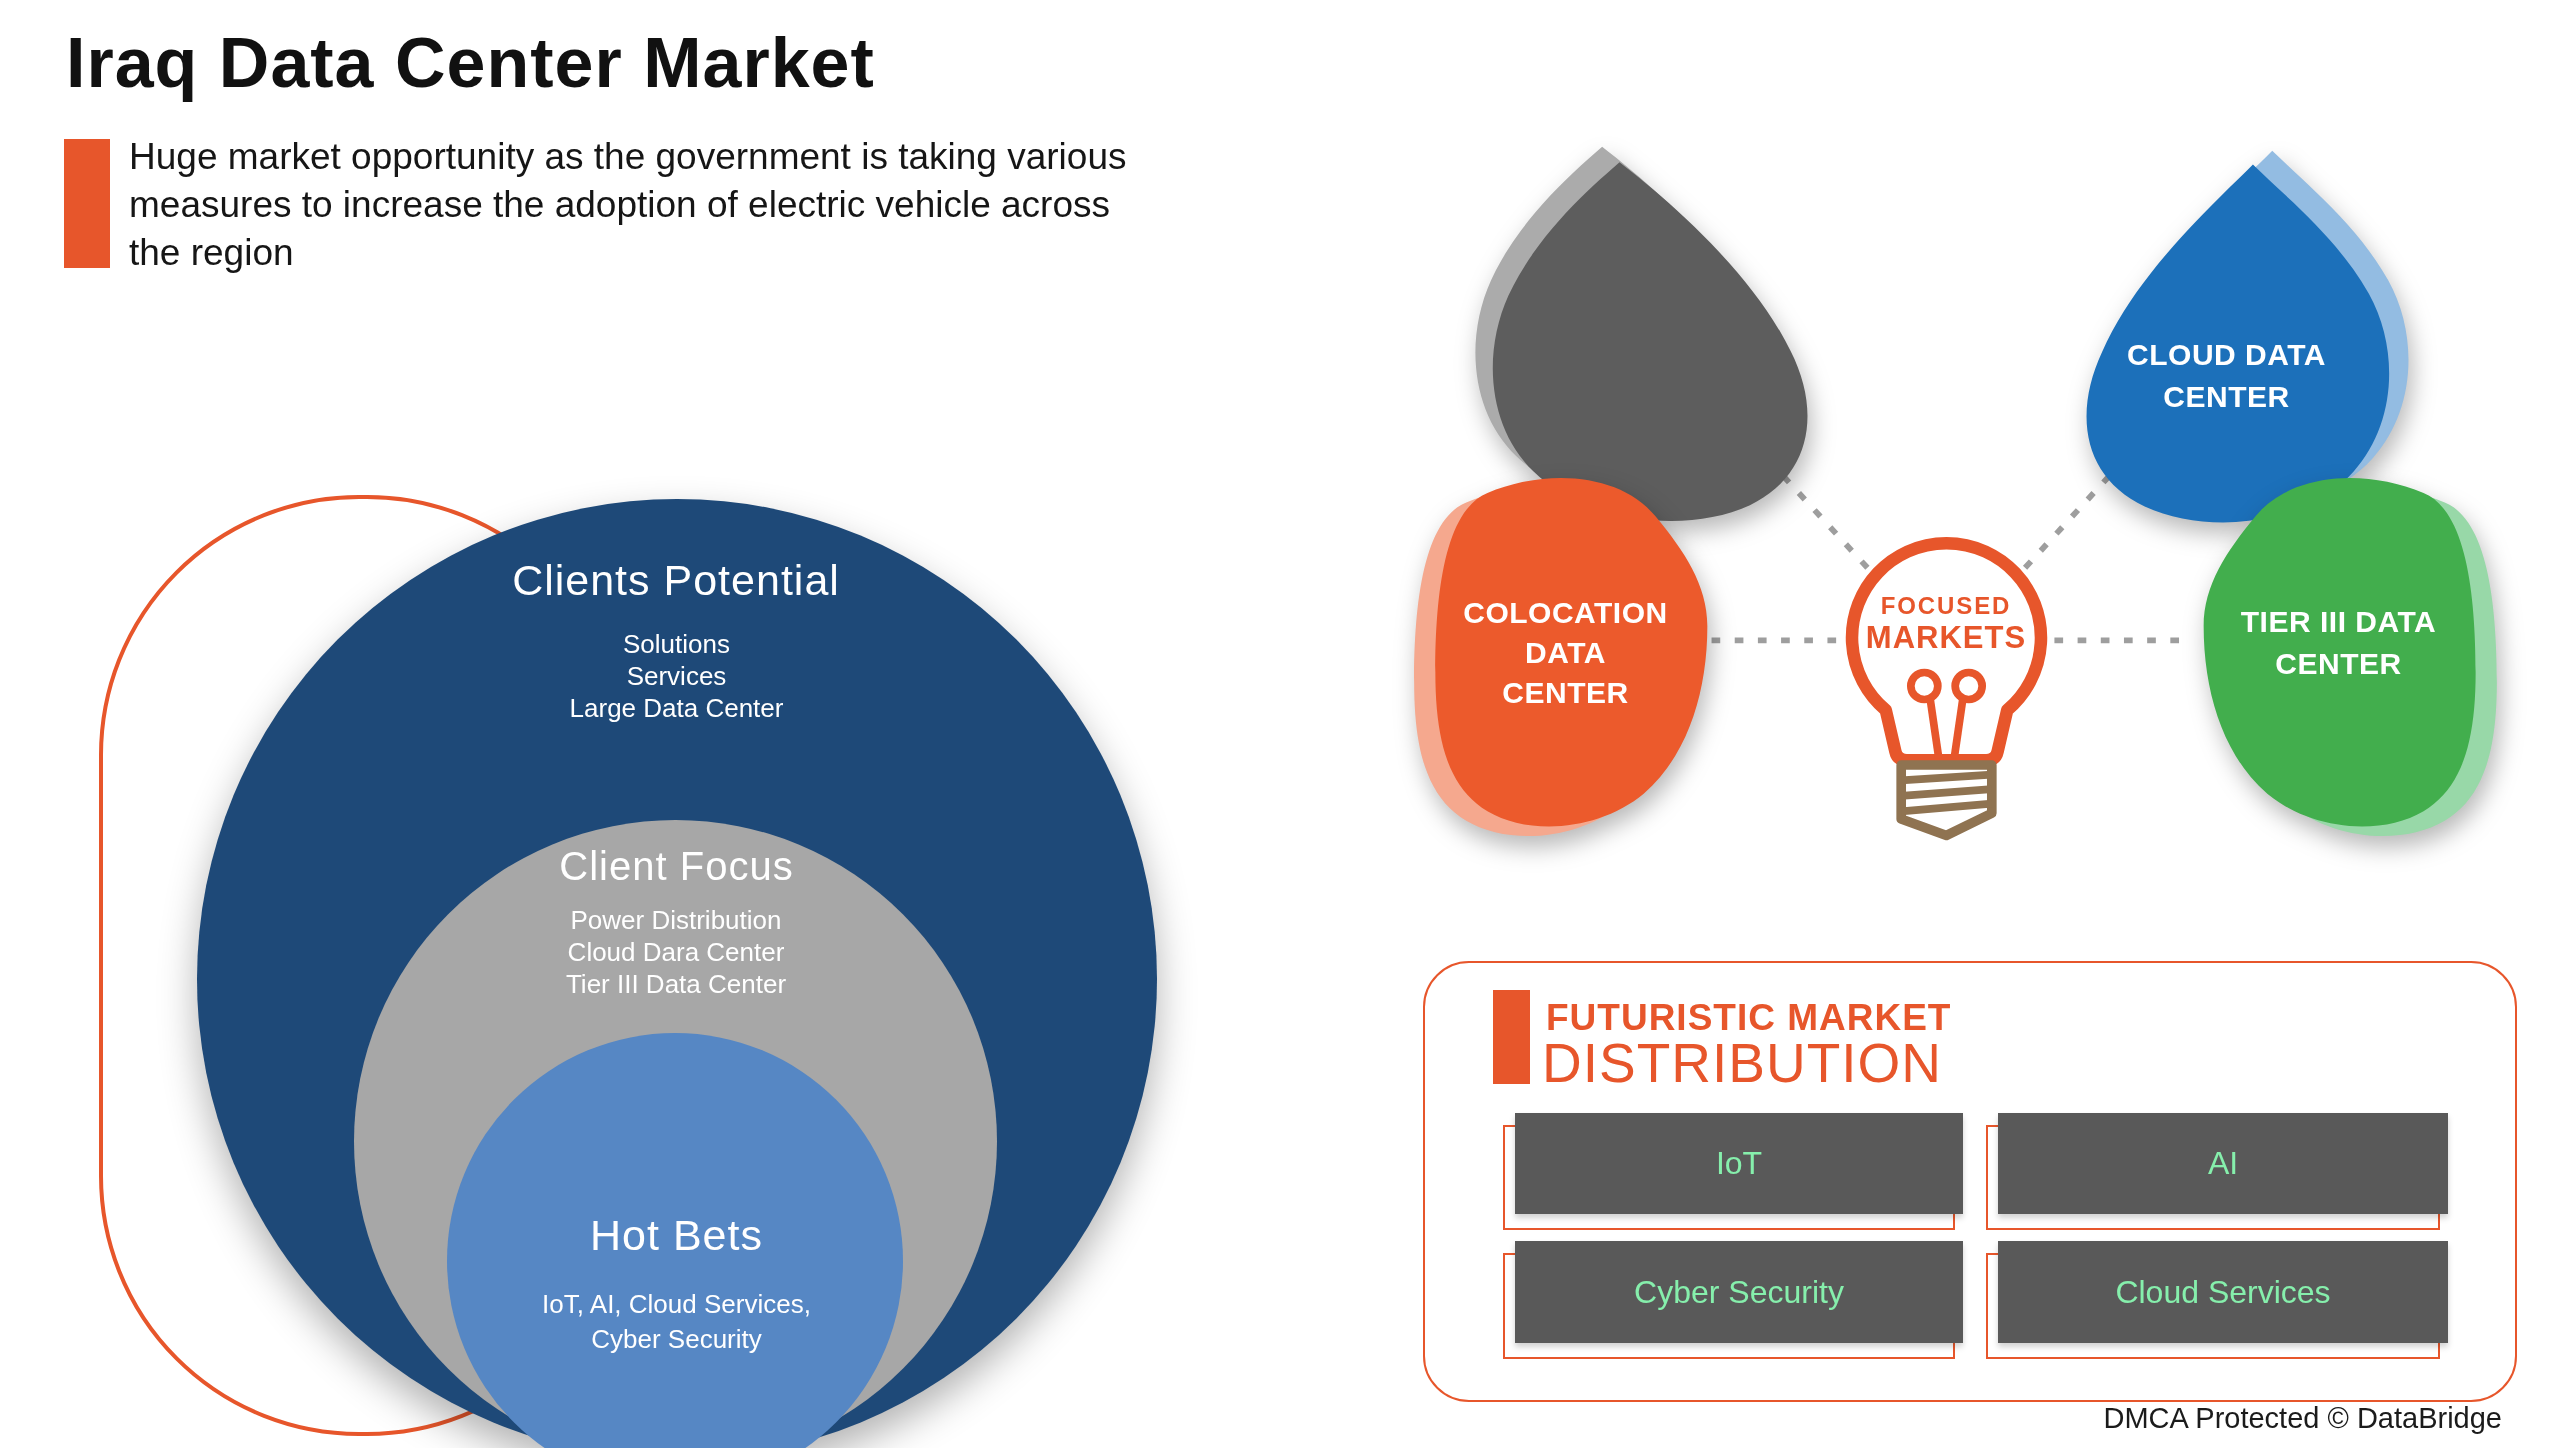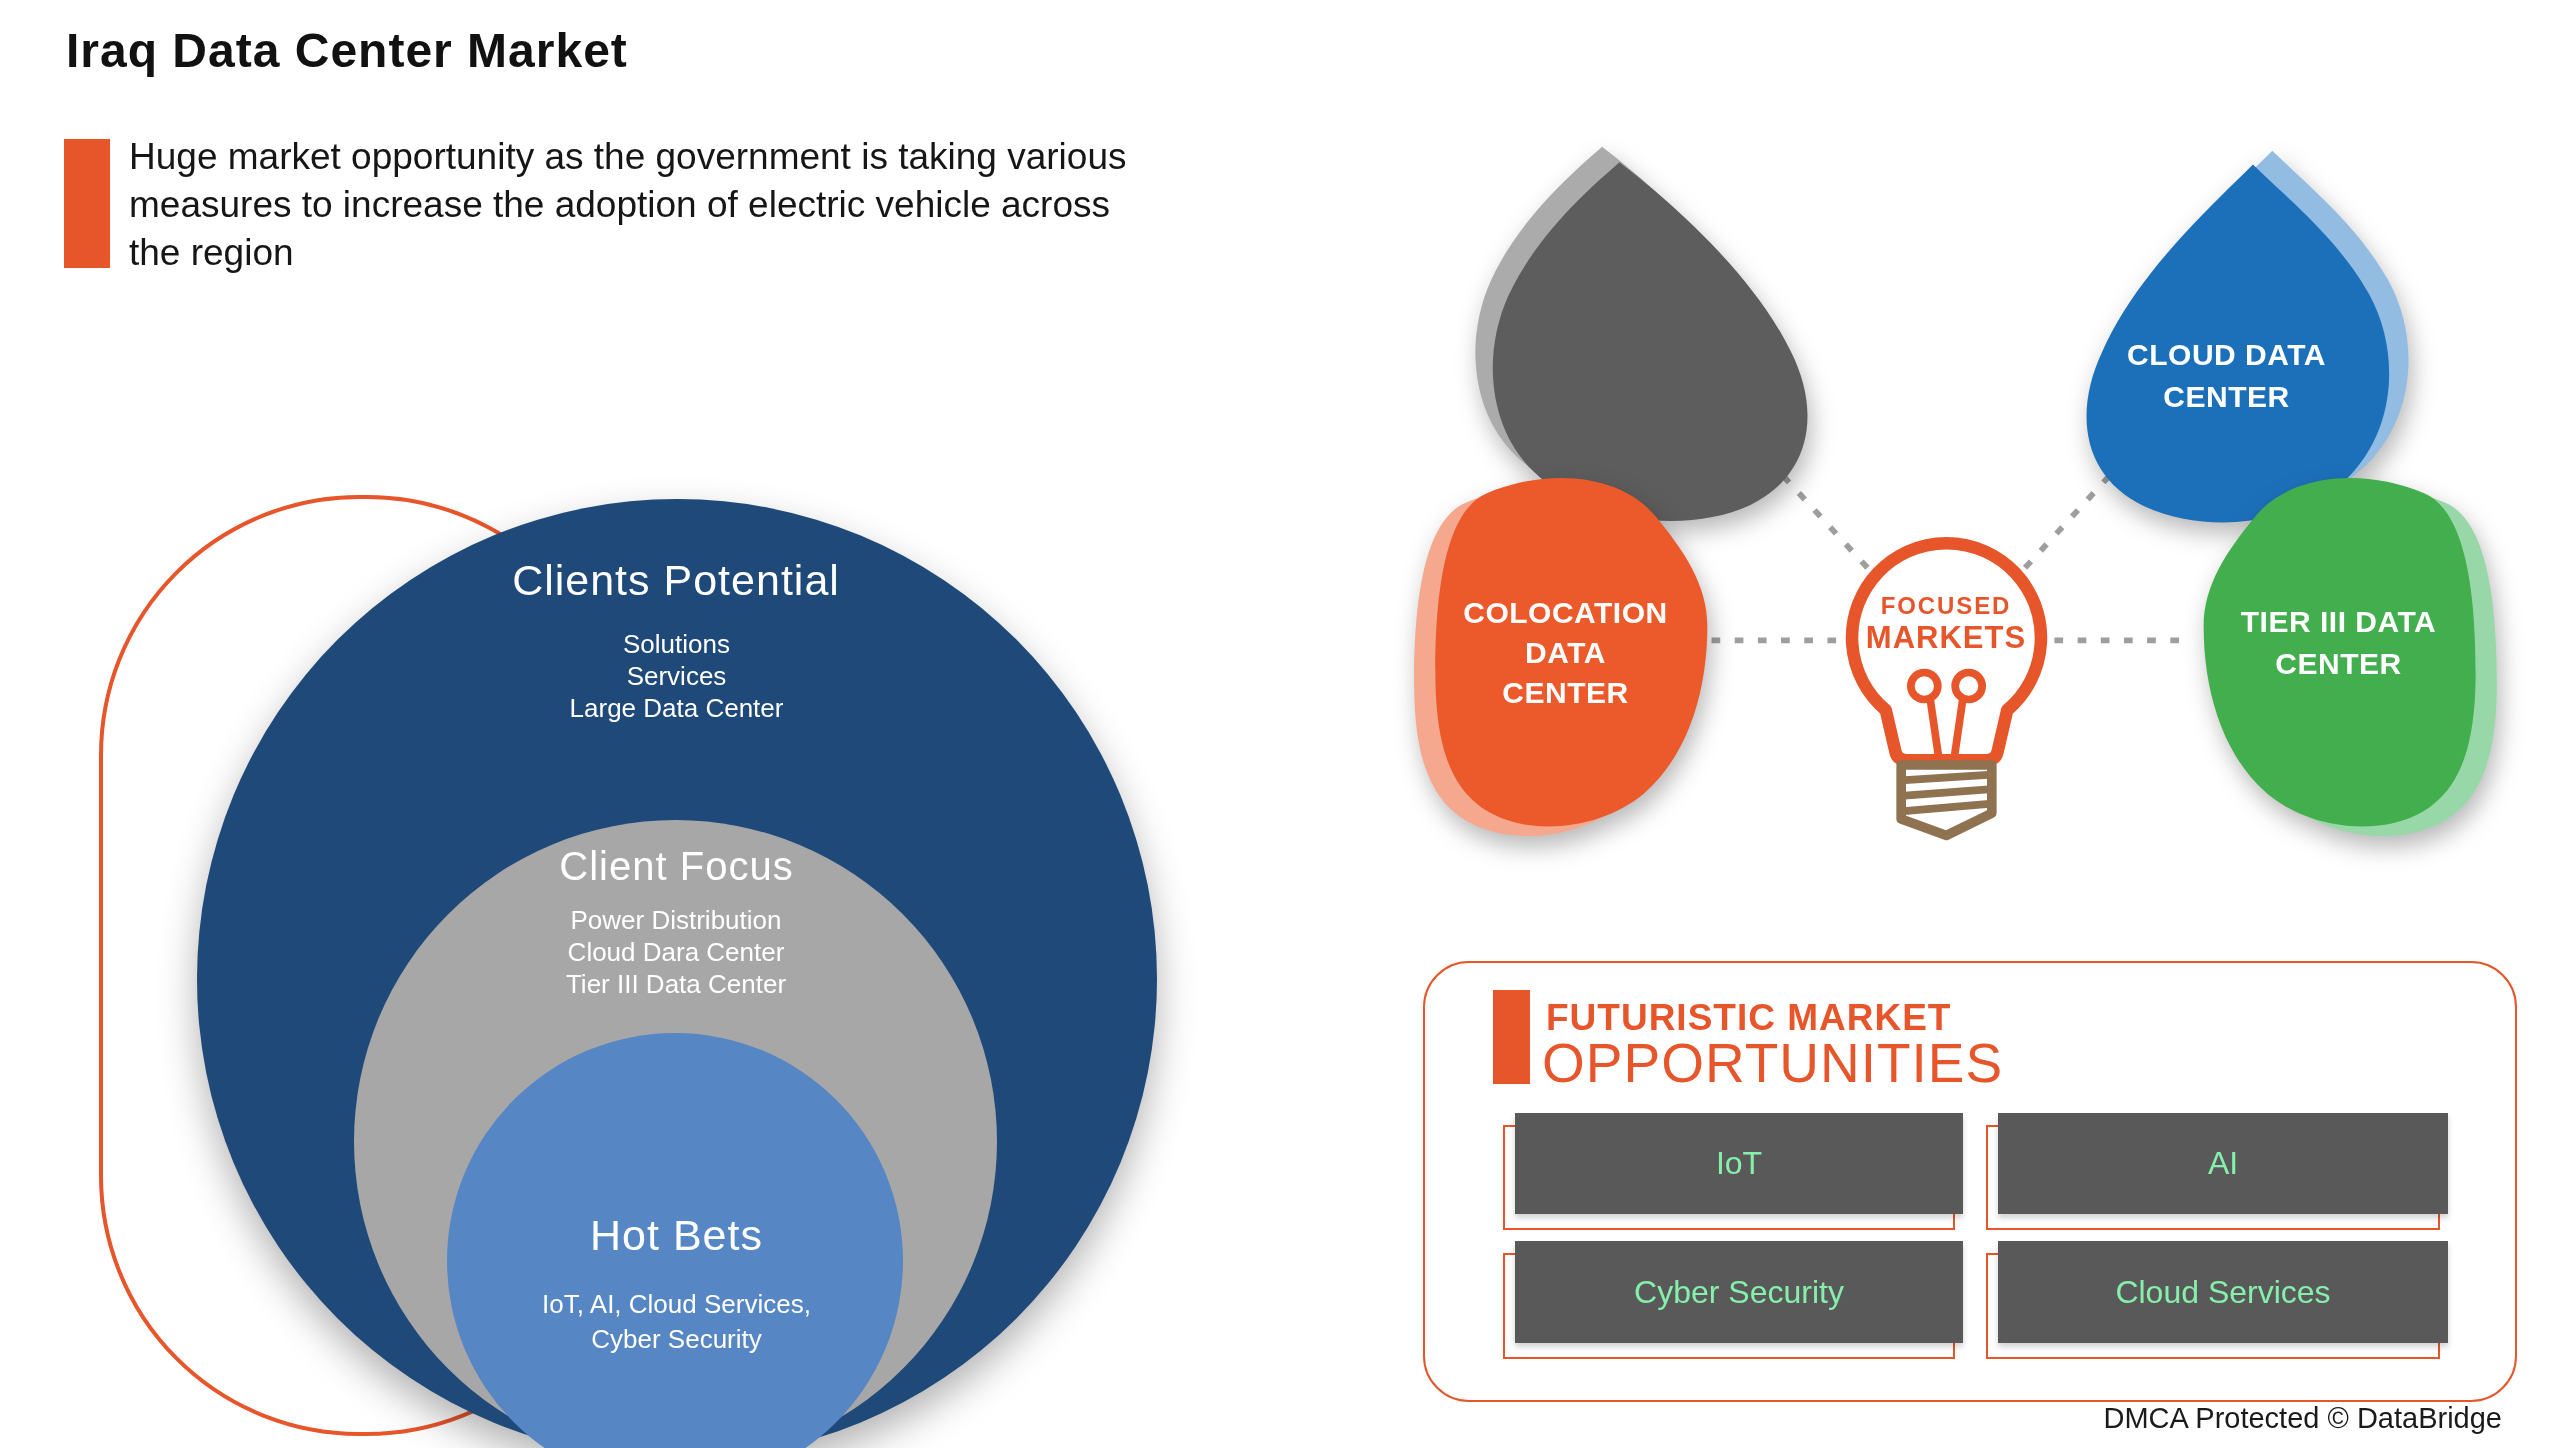--- a/index.html
+++ b/index.html
@@ -10,21 +10,21 @@
     --boxgray:#595959;
     --ink:#161616;
   }
   html,body{margin:0;padding:0;background:#ffffff;}
   .canvas{
     position:relative;width:2576px;height:1449px;background:#ffffff;overflow:hidden;
     font-family:"Liberation Sans", sans-serif;
   }
   
   .page-title{
-    position:absolute;left:66px;top:23px;font-size:48px;font-weight:700;
+    position:absolute;left:66px;top:23px;font-size:70px;font-weight:700;
     letter-spacing:1px;color:#111;white-space:nowrap;
   }
   .subtitle-bar{position:absolute;left:64px;top:139px;width:46px;height:129px;background:var(--orange);}
   .subtitle{position:absolute;left:129px;top:133px;font-size:37px;line-height:48px;color:var(--ink);}
   
   .venn-ellipse{
     position:absolute;left:99px;top:495px;width:520px;height:933px;
     border:4.8px solid var(--orange);border-radius:260px;z-index:1;background:transparent;
   }
   .circle{position:absolute;border-radius:50%;}
@@ -163,21 +163,21 @@
       <line x1="78" y1="284" x2="172" y2="277" stroke="#8F7351" stroke-width="8"></line>
       <line x1="78" y1="300" x2="172" y2="292" stroke="#8F7351" stroke-width="8"></line>
     </g>
   </svg>
   <div class="bulb-label bl-1">FOCUSED</div>
   <div class="bulb-label bl-2">MARKETS</div>
 
   <div class="opps">
     <div class="opps-bar"></div>
     <div class="opps-h1">FUTURISTIC MARKET</div>
-    <div class="opps-h2">OPPORTUNITIES</div>
+    <div class="opps-h2">DISTRIBUTION</div>
     <div class="opp-box ob-1">IoT</div>
     <div class="opp-box ob-2">AI</div>
     <div class="opp-box ob-3">Cyber Security</div>
     <div class="opp-box ob-4">Cloud Services</div>
   </div>
 
   <div class="dmca">DMCA Protected © DataBridge</div>
 
 </div>
 

